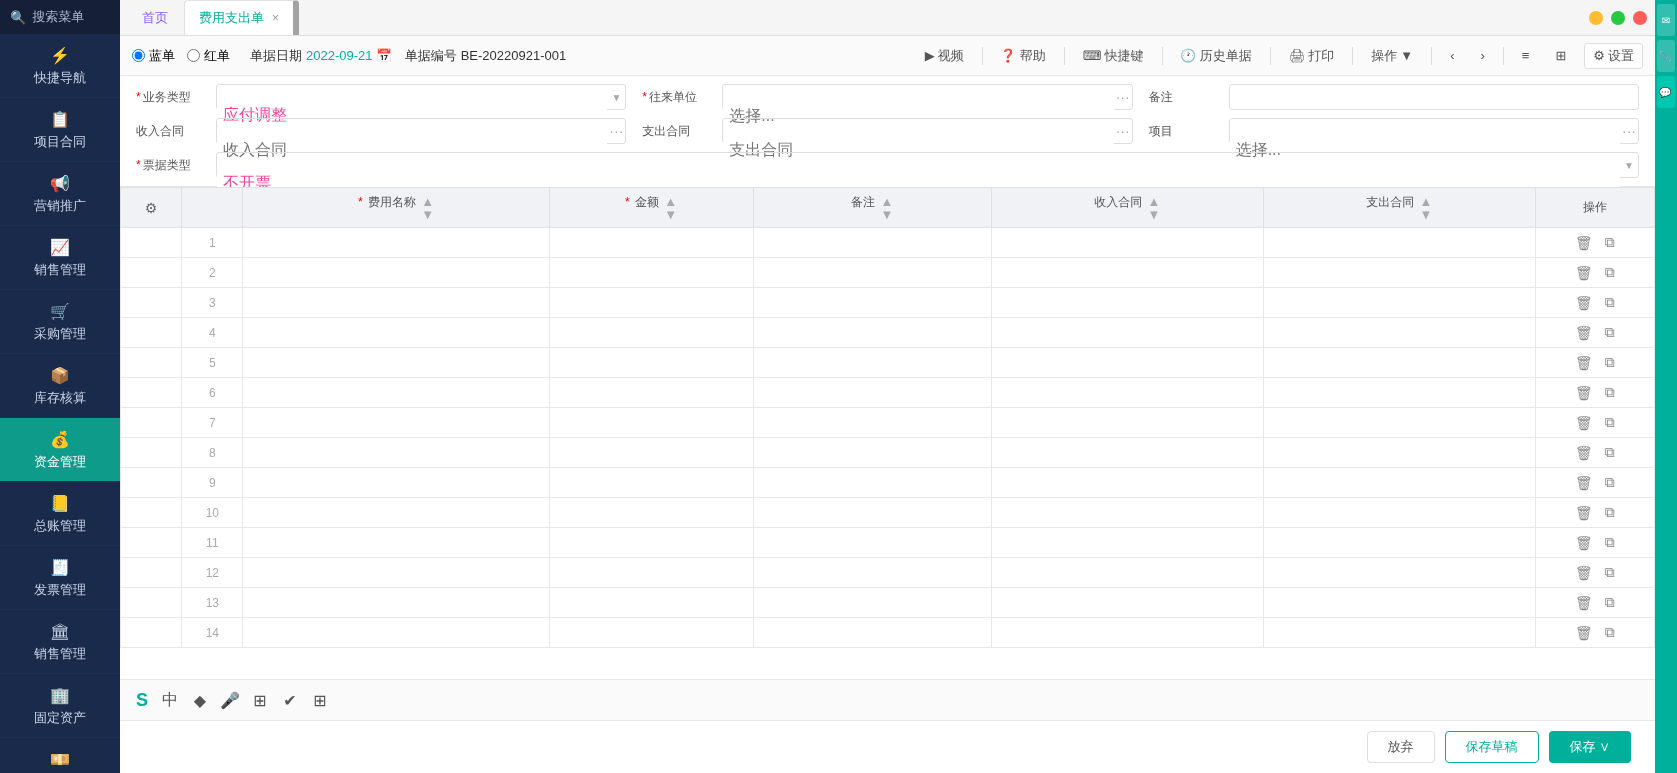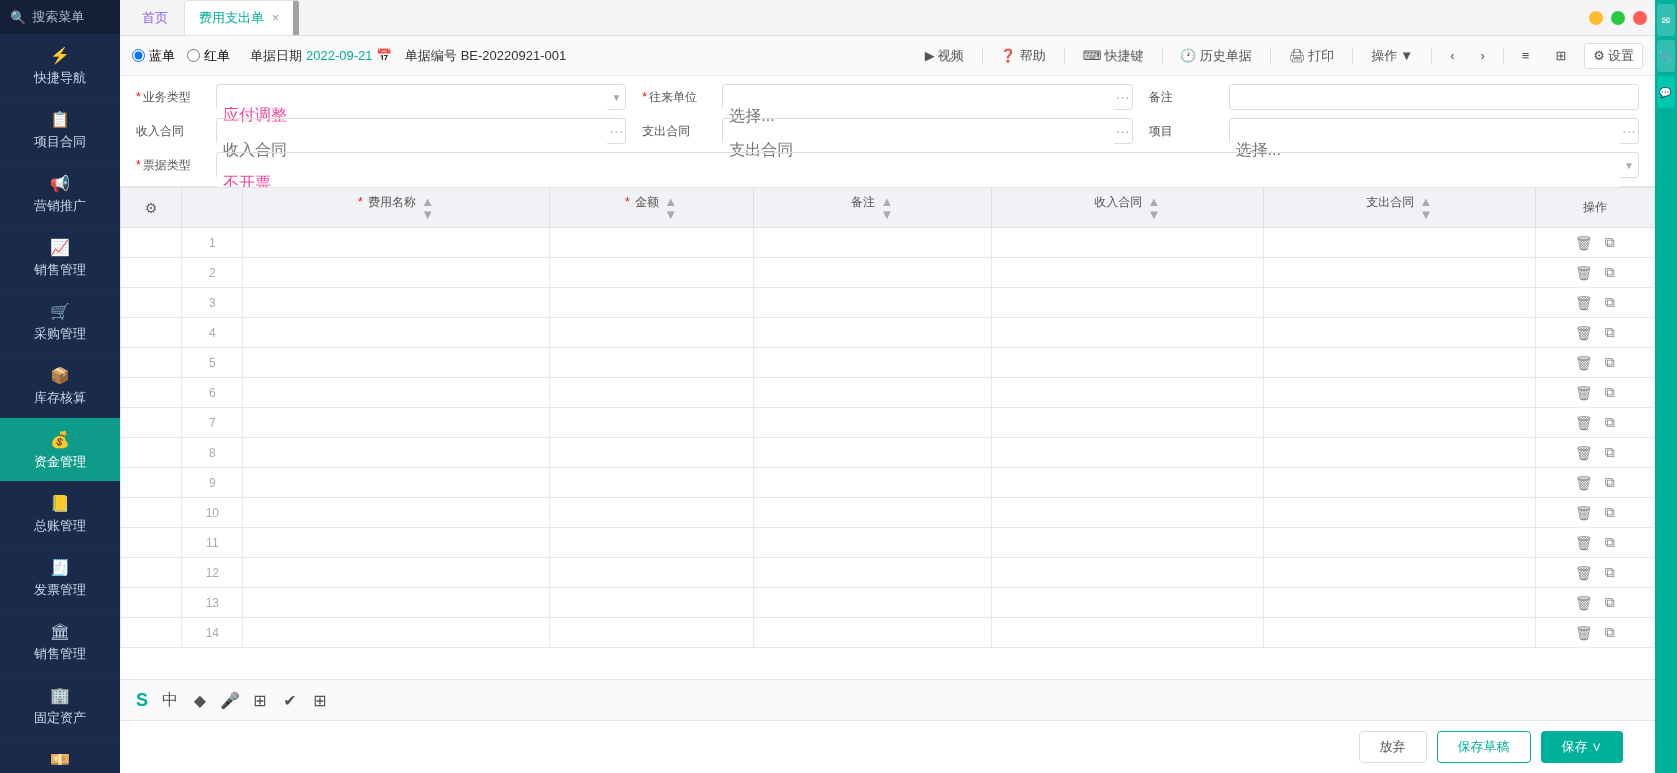--- a/index.html
+++ b/index.html
@@ -331,21 +331,21 @@
       font-weight: bold;
       font-size: 18px;
       margin-right: 4px;
     }
 
     
     .footer-btns {
       display: flex;
       align-items: center;
       justify-content: flex-end;
-      padding: 10px 32px;
+      padding: 10px 24px;
       gap: 10px;
       border-top: 1px solid #e8e8e8;
       background: #fff;
     }
     .btn {
       padding: 6px 20px;
       border-radius: 4px;
       cursor: pointer;
       font-size: 13px;
       border: 1px solid transparent;

